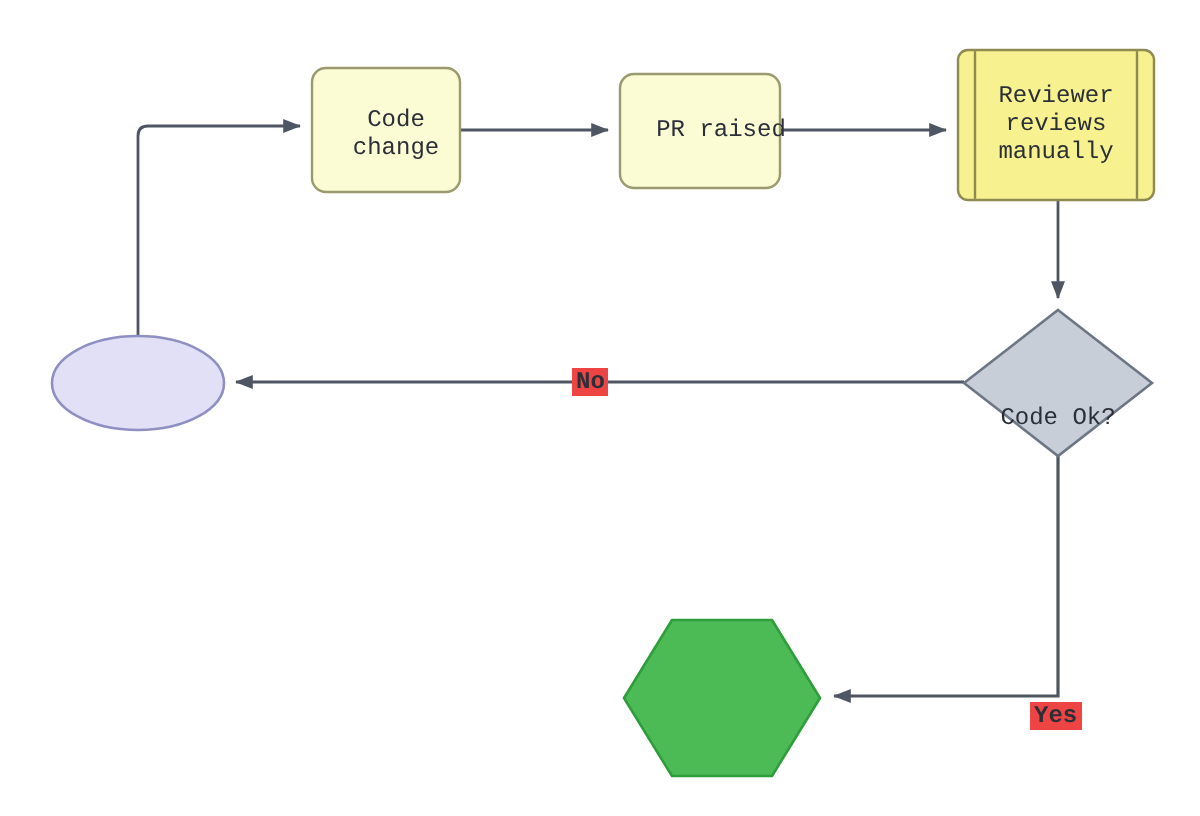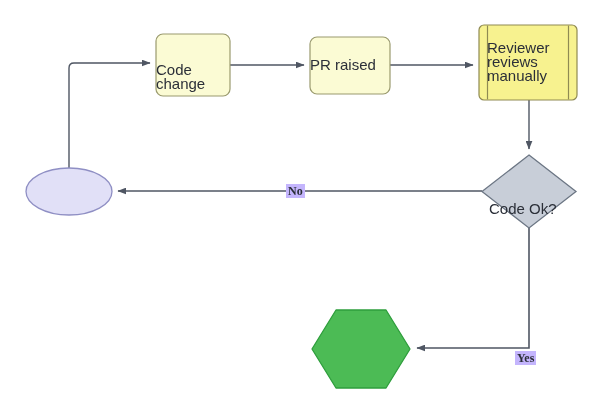--- a/index.html
+++ b/index.html
@@ -19,35 +19,36 @@
   }
   #flow-svg {
     position: absolute;
     left: 0;
     top: 0;
     width: 600px;
     height: 408px;
   }
   .node-label {
     position: absolute;
+    text-align: center;
     color: #2b2f38;
-    font-size: 15px;
+    font-size: 12px;
     line-height: 14px;
-    font-family: Liberation Sans, sans-serif;
+    font-family: Liberation Mono, monospace;
     pointer-events: none;
     white-space: pre-line;
   }
   .edge-label {
     position: absolute;
     color: #2b2f38;
     font-size: 12px;
     font-weight: bold;
-    font-family: Liberation Serif, serif;
+    font-family: Liberation Mono, monospace;
     line-height: 14px;
-    background: #c4b5fd;
+    background: #ef4444;
     padding: 0 2px;
   }
 </style>
 </head>
 <body>
 
 <div id="canvas">
 
   <svg id="flow-svg" viewBox="0 0 600 408">
     <defs>
@@ -84,21 +85,21 @@
       </g>
 
       <polygon points="529,155 576,191.5 529,228 482,191.5" fill="#c8ced8" stroke="#6c7684" stroke-width="1.3"></polygon>
 
       <ellipse cx="69" cy="191.5" rx="43" ry="23.5" fill="#e1e0f7" stroke="#8f8fc4" stroke-width="1.3"></ellipse>
 
       <polygon points="336,310 386,310 410,349 386,388 336,388 312,349" fill="#4cbb55" stroke="#2e9e3c" stroke-width="1.3" stroke-linejoin="round"></polygon>
     </g>
   </svg>
 
-  <div class="node-label" style="left:156px; top:63px; width:84px;">Code
+  <div class="node-label" style="left:156px; top:53px; width:84px;">Code
 change</div>
 
   <div class="node-label" style="left:310px; top:58px; width:101px;">PR raised</div>
 
   <div class="node-label" style="left:487px; top:41px; width:82px;">Reviewer
 reviews
 manually</div>
 
   <div class="node-label" style="left:489px; top:202px; width:80px;">Code Ok?</div>
 

